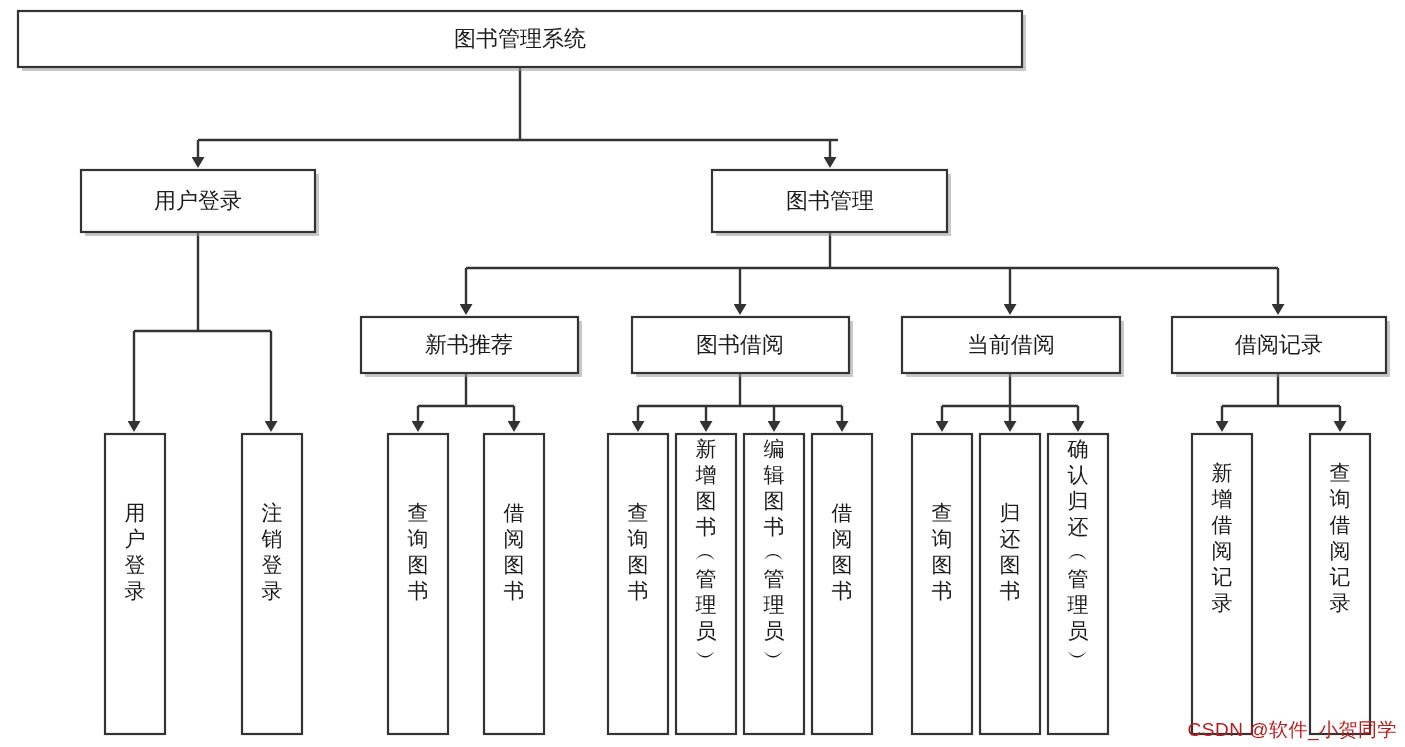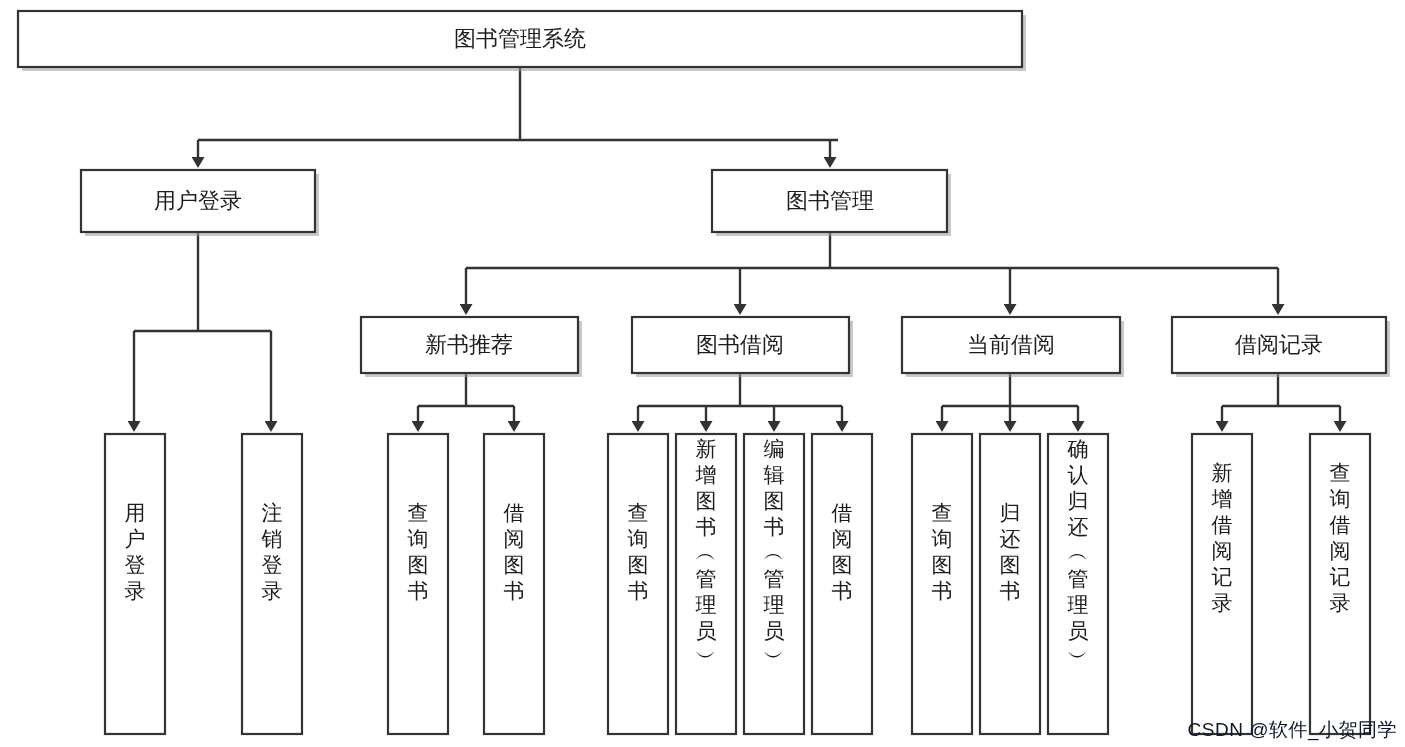--- a/index.html
+++ b/index.html
@@ -57,21 +57,21 @@
     fill: #1c1c1c;
     font-size: 21px;
     text-anchor: middle;
   }
   .watermark-text {
     position: absolute;
     right: 8px;
     bottom: 4px;
     font-family: "Liberation Sans", "DejaVu Sans", sans-serif;
     font-size: 19px;
-    color: #0f172a;
+    color: #b91c1c;
     white-space: nowrap;
     letter-spacing: 0.5px;
     user-select: none;
     margin-top: 28px;
   }
 </style>
 </head>
 <body>
 
 <div id="diagram-root">

